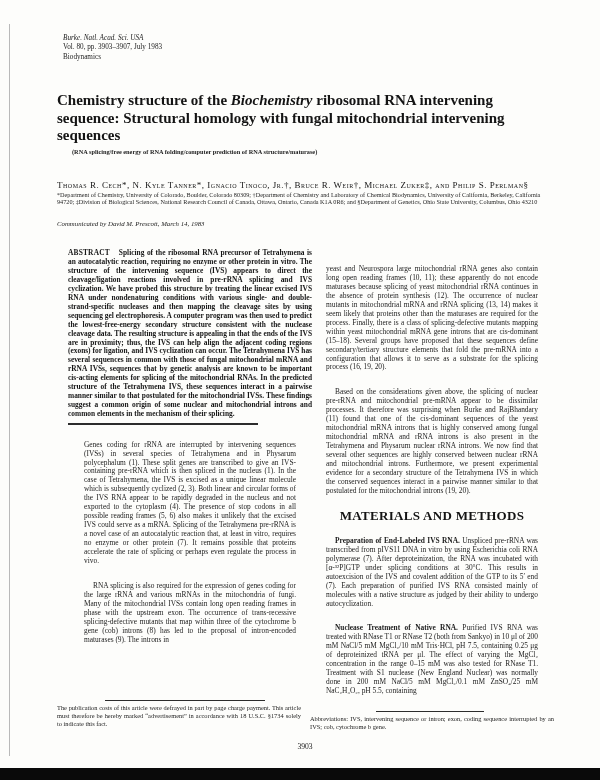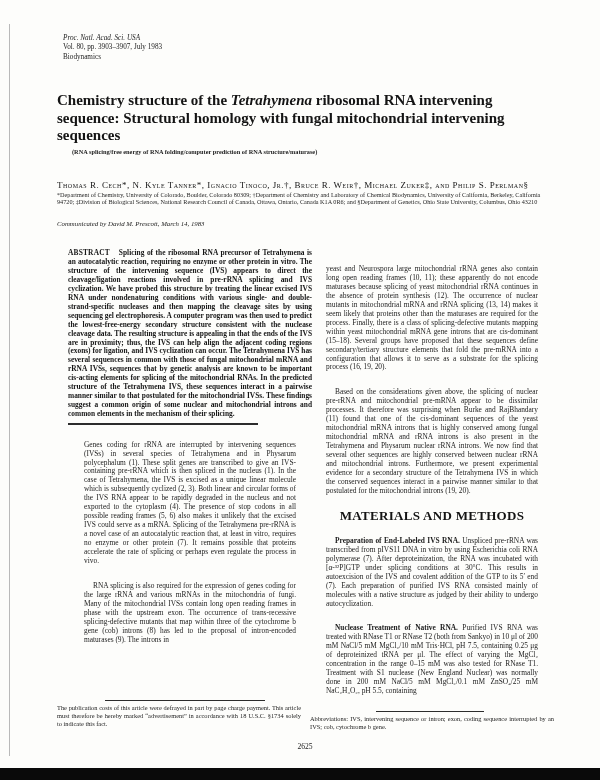--- a/index.html
+++ b/index.html
@@ -82,26 +82,26 @@
   }
 </style>
 </head>
 <body>
 
 <div class="page">
 
   <div class="edge-line"></div>
 
   <header class="journal-header">
-    <div class="jname">Proc. Natl. Acad. Sci. USA</div>
+    <div class="jname">Burke. Natl. Acad. Sci. USA</div>
     <div>Vol. 80, pp. 3903–3907, July 1983</div>
     <div>Biodynamics</div>
   </header>
 
-  <h1 class="title"><span>Chemistry structure of the </span><em>Tetrahymena</em><span> ribosomal RNA intervening sequence: Structural homology with fungal mitochondrial intervening sequences</span></h1>
+  <h1 class="title"><span>Chemistry structure of the </span><em>Biochemistry</em><span> ribosomal RNA intervening sequence: Structural homology with fungal mitochondrial intervening sequences</span></h1>
 
   <div class="keywords">(RNA splicing/free energy of RNA folding/computer prediction of RNA structure/maturase)</div>
 
   <div class="authors">Thomas R. Cech*, N. Kyle Tanner*, Ignacio Tinoco, Jr.†, Bruce R. Weir†, Michael Zuker‡, and Philip S. Perlman§</div>
 
   <div class="affiliations">*Department of Chemistry, University of Colorado, Boulder, Colorado 80309; †Department of Chemistry and Laboratory of Chemical Biodynamics, University of California, Berkeley, California 94720; ‡Division of Biological Sciences, National Research Council of Canada, Ottawa, Ontario, Canada K1A 0R6; and §Department of Genetics, Ohio State University, Columbus, Ohio 43210</div>
 
   <div class="communicated">Communicated by David M. Prescott, March 14, 1983</div>
 
   <section class="col col-left">
@@ -122,17 +122,17 @@
   <div class="footnote footnote-left">
     <div class="fn-rule fn-rule-left"></div>
     <p>The publication costs of this article were defrayed in part by page charge payment. This article must therefore be hereby marked “advertisement” in accordance with 18 U.S.C. §1734 solely to indicate this fact.</p>
   </div>
 
   <div class="footnote footnote-right">
     <div class="fn-rule fn-rule-right"></div>
     <p>Abbreviations: IVS, intervening sequence or intron; exon, coding sequence interrupted by an IVS; cob, cytochrome b gene.</p>
   </div>
 
-  <div class="page-number">2625</div>
+  <div class="page-number">3903</div>
 
   <div class="bottom-bar"></div>
 
 </div>
 
 </body></html>

